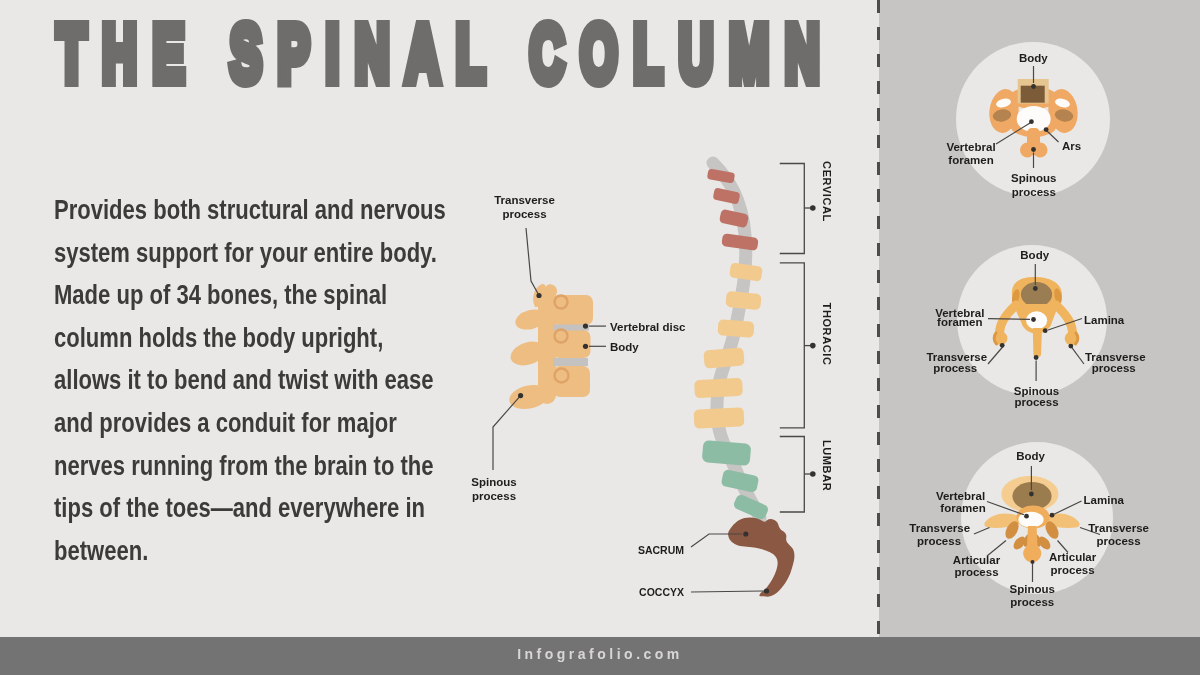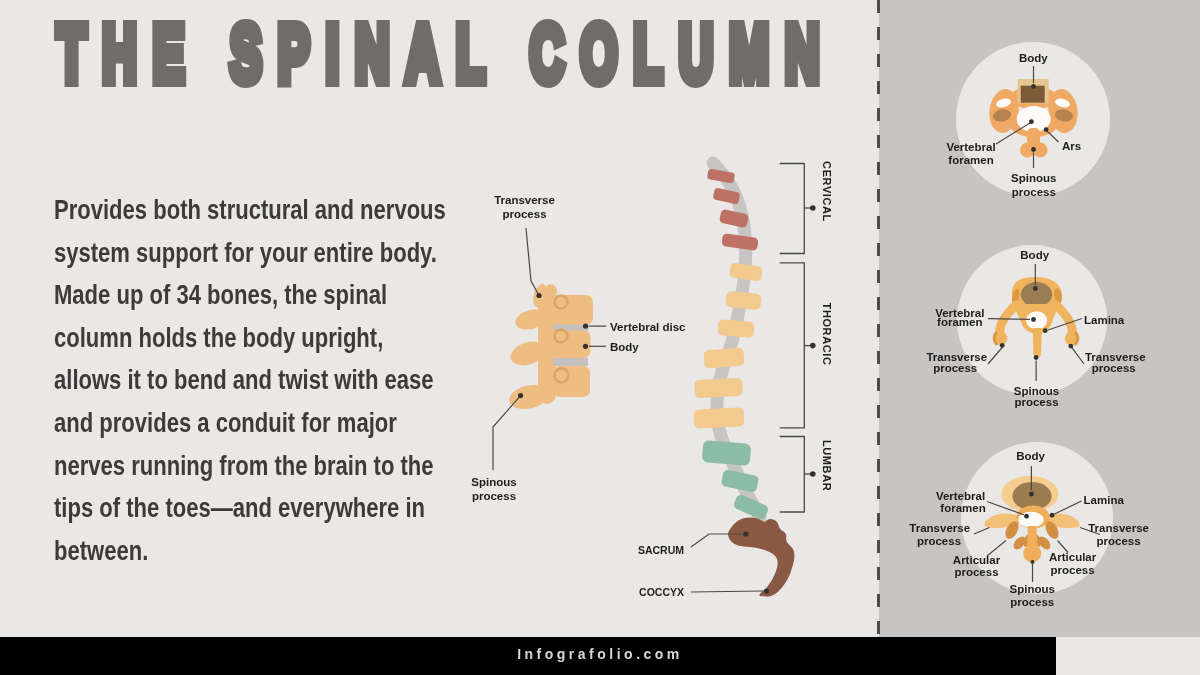--- a/index.html
+++ b/index.html
@@ -1,21 +1,21 @@
 <!DOCTYPE html>
 <html><head>
 <meta charset="utf-8">
 <style>
   html,body{margin:0;padding:0;}
   body{width:1200px;height:675px;position:relative;overflow:hidden;
        font-family:"Liberation Sans",sans-serif;background:#e9e8e6;}
   .sidebar{position:absolute;left:879px;top:0;width:321px;height:637px;background:#c7c5c3;}
   .dash{position:absolute;left:877px;top:0;width:3px;height:637px;
         background:repeating-linear-gradient(to bottom,#4e4c4b 0 13px,transparent 13px 27px);}
-  .footer{position:absolute;left:0;top:637px;width:1056px;height:38px;background:#000000;}
+  .footer{position:absolute;left:0;top:637px;width:1200px;height:38px;background:#737373;}
   .footer span{position:absolute;left:0;top:9px;width:1200px;text-align:center;
         color:#d9d7d6;font-size:14px;font-weight:bold;letter-spacing:3.5px;}
   .para{position:absolute;left:54px;top:189px;margin:0;color:#3d3b3a;
         font-size:28px;font-weight:bold;line-height:42.6px;
         transform:scaleX(0.787);transform-origin:left top;}
 </style>
 </head>
 <body>
 <div class="sidebar"></div>
 <div class="dash"></div>

